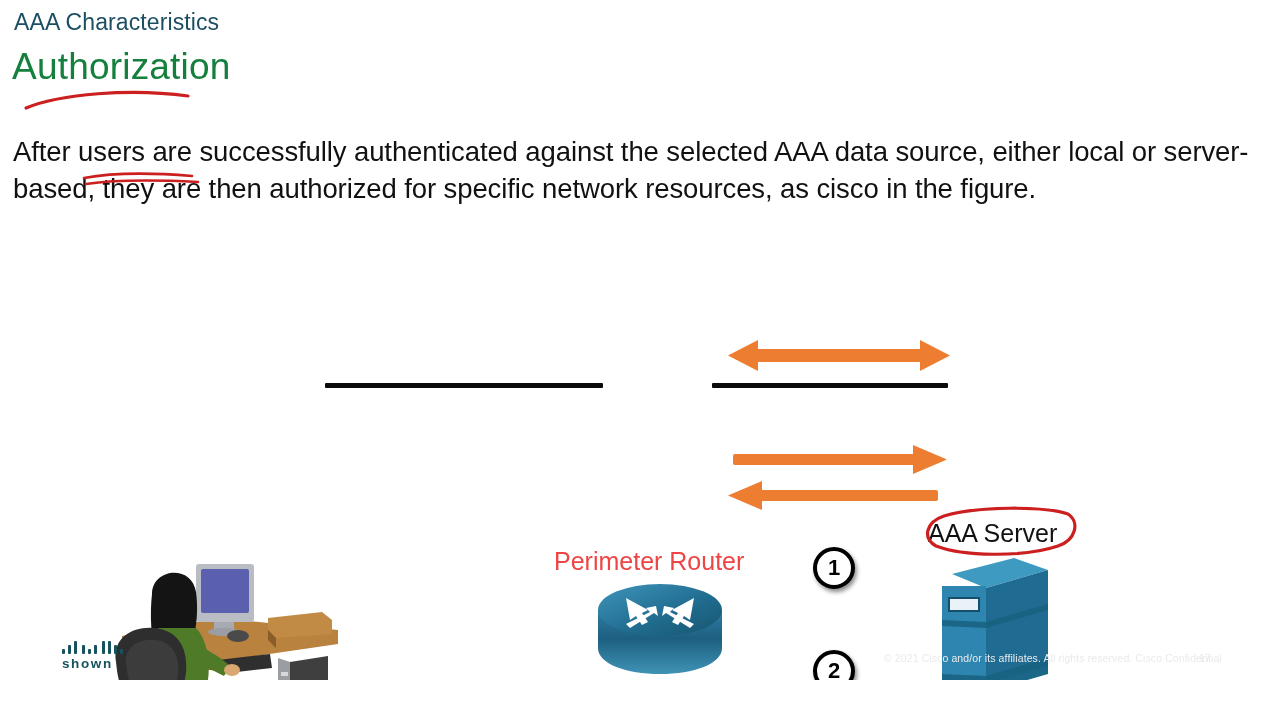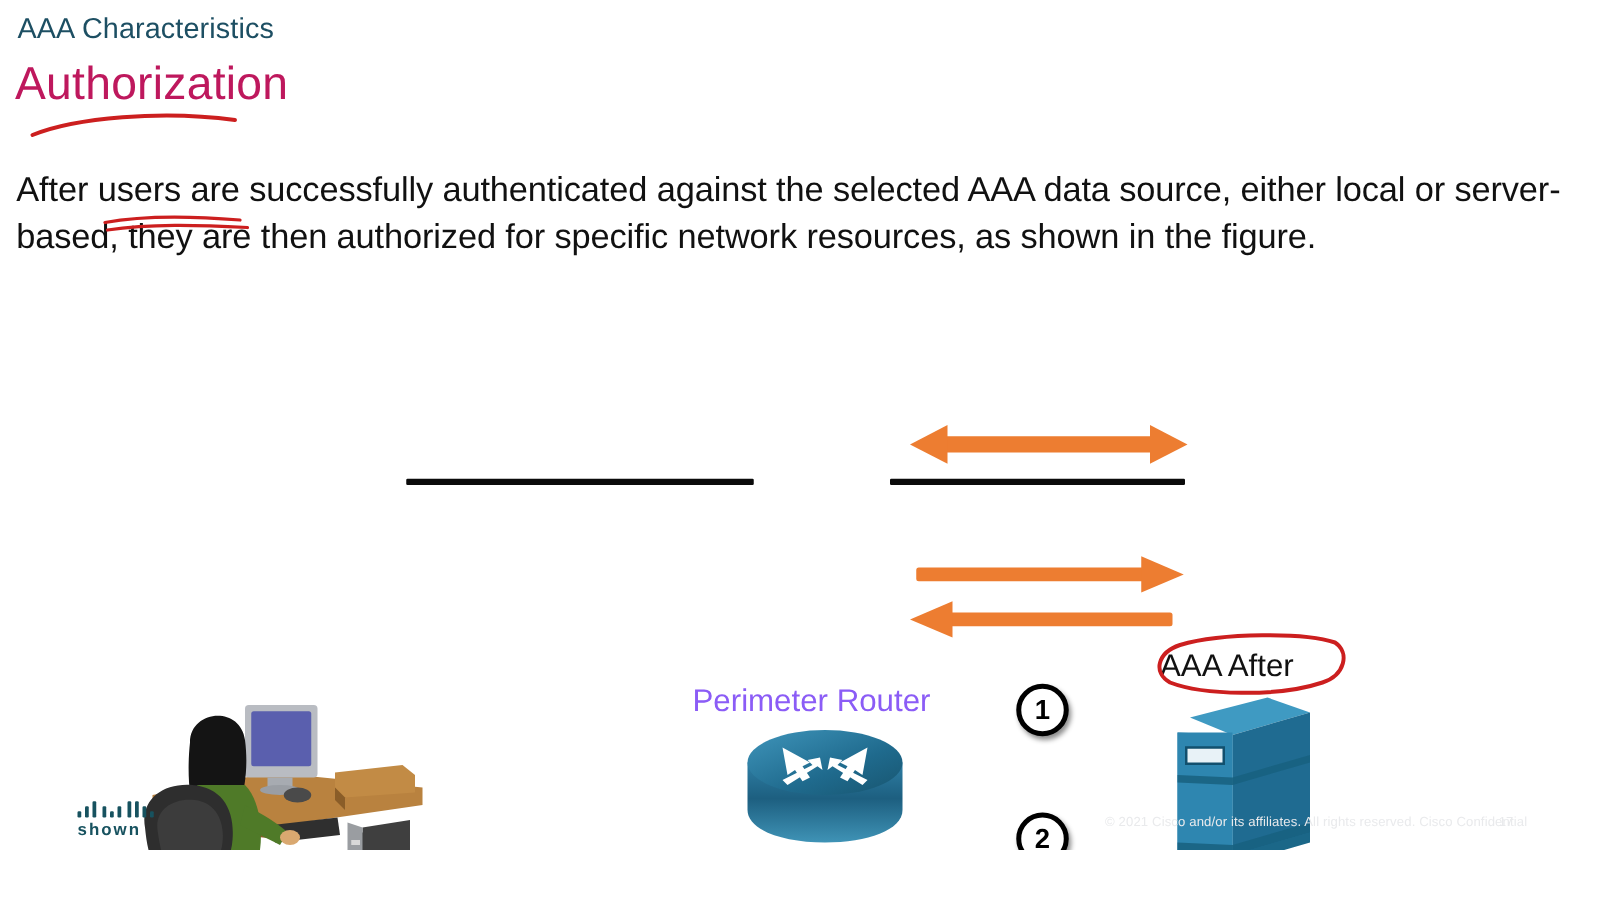--- a/index.html
+++ b/index.html
@@ -30,21 +30,21 @@
     color: #1d4f63;
     letter-spacing: 0.1px;
     white-space: nowrap;
   }
   .slide-title {
     position: absolute;
     left: 12px;
     top: 44px;
     font-size: 37px;
     line-height: 46px;
-    color: #be185d;
+    color: #15803d;
     letter-spacing: 0.2px;
     white-space: nowrap;
   }
 
   
   .body-text {
     position: absolute;
     left: 13px;
     top: 133px;
     width: 1245px;
@@ -101,21 +101,21 @@
     top: 300px;
     width: 255px;
     height: 250px;
   }
 
   
   .fig-label {
     position: absolute;
     font-size: 25px;
     line-height: 30px;
-    color: #8b5cf6;
+    color: #ef4444;
     white-space: nowrap;
   }
   .label-router { left: 554px; top: 298px; }
   .label-server { left: 928px; top: 270px; color: #111111; }
 
   
   .step-circle {
     position: absolute;
     width: 42px;
     height: 42px;
@@ -189,21 +189,21 @@
 
 <div id="slide">
 
   <div class="eyebrow">AAA Characteristics</div>
   <div class="slide-title">Authorization</div>
 
   <svg class="ink" style="left:20px; top:84px;" width="180" height="28" viewBox="0 0 180 28">
     <path d="M6 24 C 40 10, 110 4, 168 12" fill="none" stroke="#cc1f1f" stroke-width="3.2" stroke-linecap="round"></path>
   </svg>
 
-  <div class="body-text">After users are successfully authenticated against the selected AAA data source, either local or server-based, they are then authorized for specific network resources, as shown in the figure.</div>
+  <div class="body-text">After users are successfully authenticated against the selected AAA data source, either local or server-based, they are then authorized for specific network resources, as cisco in the figure.</div>
 
   <svg class="ink" style="left:80px; top:170px;" width="130" height="22" viewBox="0 0 130 22">
     <path d="M4 8 C 36 2, 76 3, 112 6" fill="none" stroke="#cc1f1f" stroke-width="2.6" stroke-linecap="round"></path>
     <path d="M6 14 C 40 9, 78 10, 118 12" fill="none" stroke="#cc1f1f" stroke-width="2.6" stroke-linecap="round"></path>
   </svg>
 
   <div class="figure">
 
     <div class="link-line" style="left:325px; top:135px; width:278px;"></div>
 
@@ -324,21 +324,21 @@
       <g fill="#ED7D31">
         <rect x="26" y="12" width="184" height="11" rx="2"></rect>
         <polygon points="0,17.5 34,3 34,32"></polygon>
       </g>
     </svg>
 
     <div class="step-circle step-1">1</div>
     <div class="step-circle step-2">2</div>
 
     <div class="fig-label label-router">Perimeter Router</div>
-    <div class="fig-label label-server">AAA After</div>
+    <div class="fig-label label-server">AAA Server</div>
 
     <svg class="ink" style="left:918px; top:258px;" width="164" height="56" viewBox="0 0 164 56">
       <path d="M26 10 C 60 0, 126 0, 150 8 C 162 16, 158 34, 140 40 C 104 52, 44 50, 18 40 C 4 32, 8 16, 26 10 Z" fill="none" stroke="#cc1f1f" stroke-width="3.2" stroke-linecap="round"></path>
     </svg>
 
   </div>
 
   <div class="cisco-logo">
     <div class="cisco-bars">
       <i style="left:0px;  height:5px;"></i>

